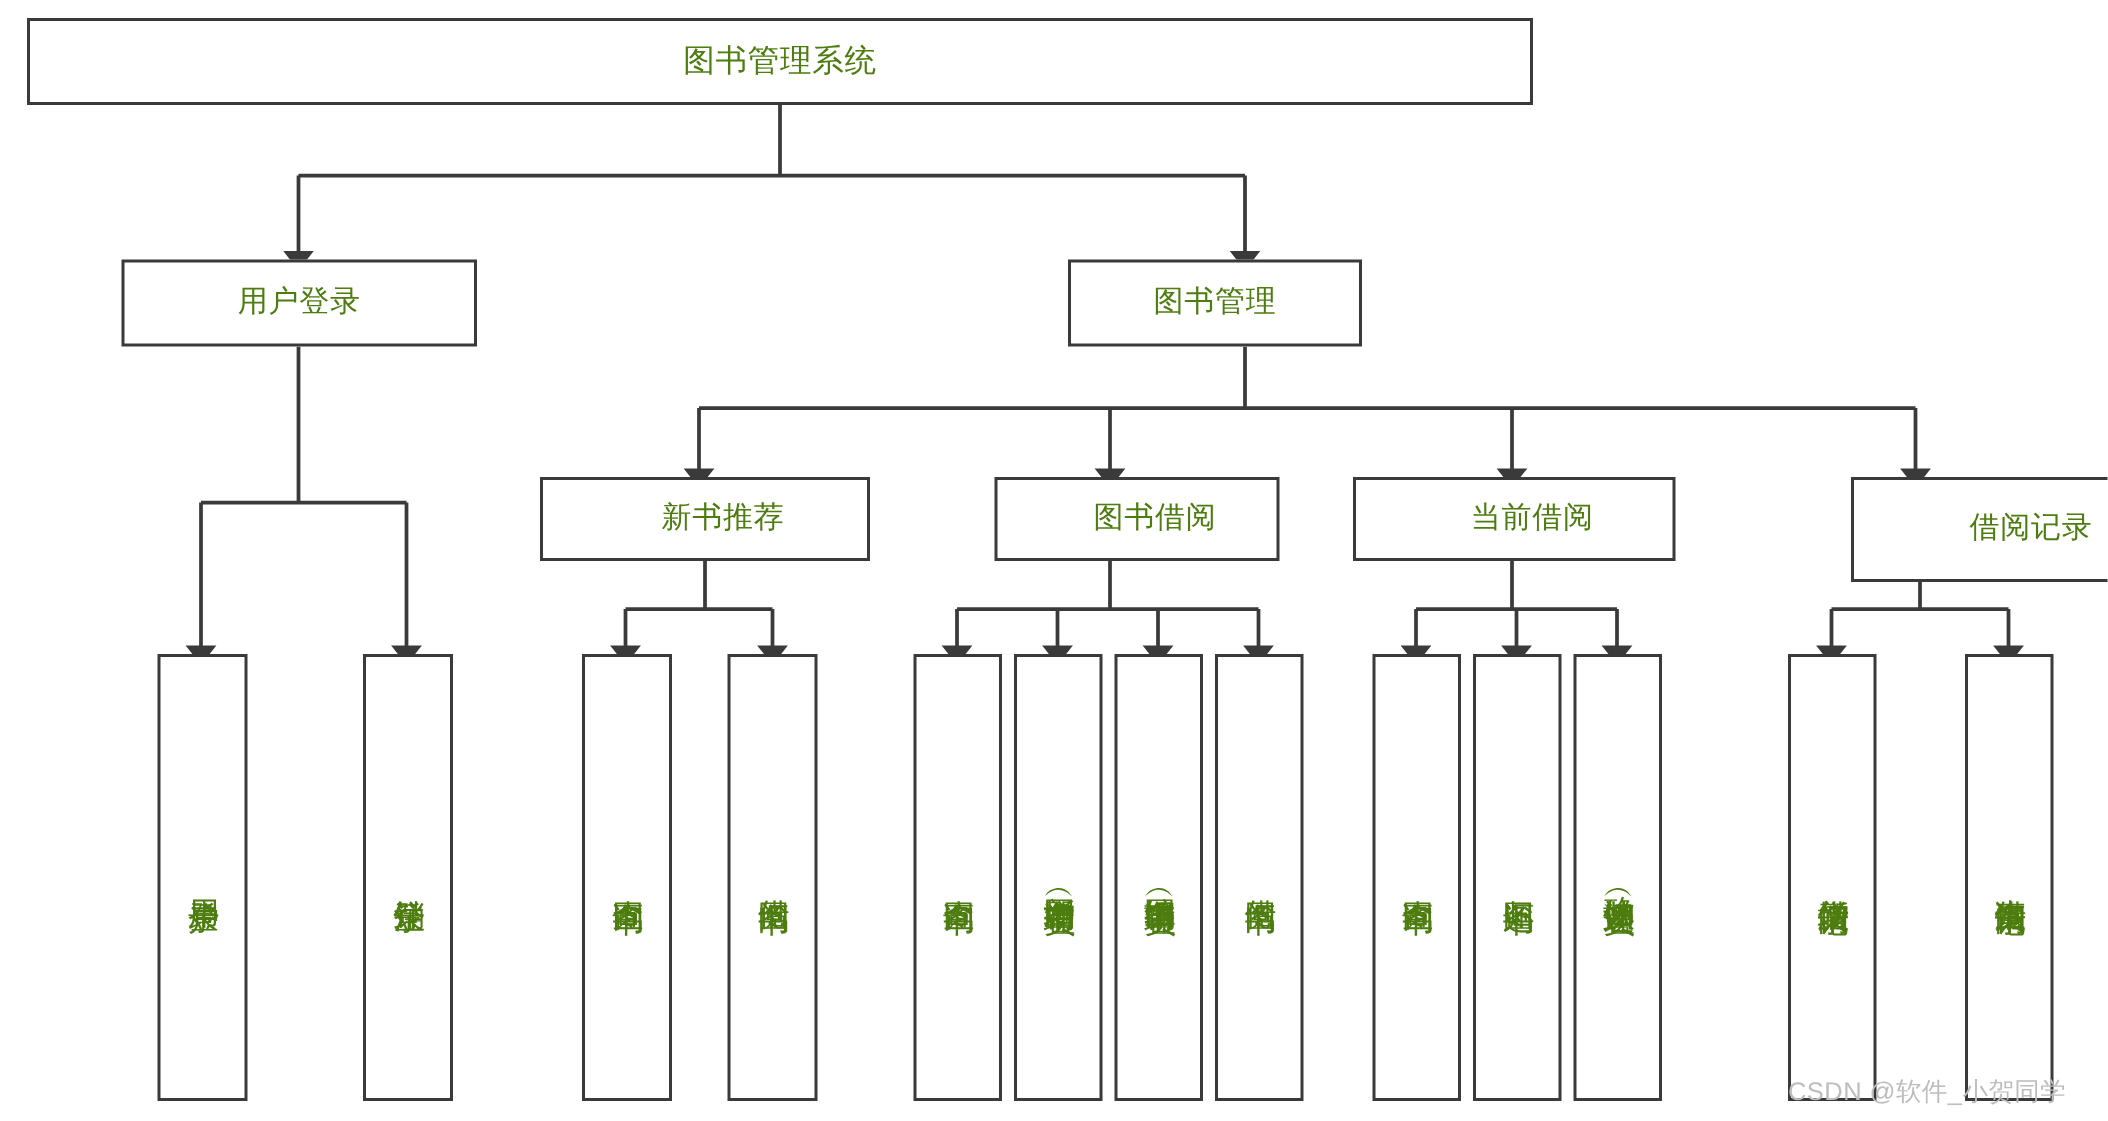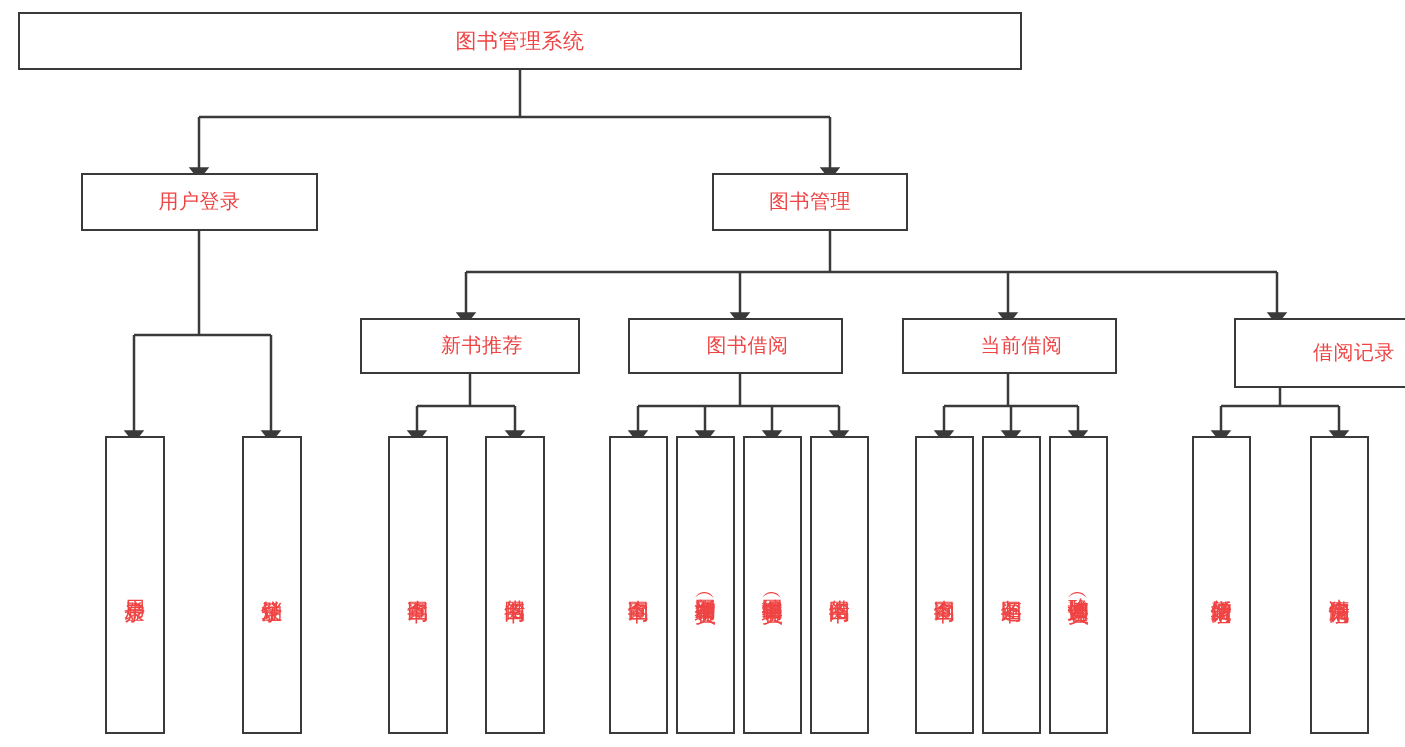--- a/index.html
+++ b/index.html
@@ -31,21 +31,21 @@
     position: absolute;
     box-sizing: border-box;
     background: #ffffff;
     border: 2.5px solid #3a3a3a;
     display: flex;
     align-items: center;
     justify-content: center;
     overflow: hidden;
   }
   .node-label {
-    color: #ef4444;
+    color: #4d7c0f;
     font-family: "Liberation Sans", "DejaVu Sans", sans-serif;
     line-height: 1.18;
     text-align: right;
     white-space: nowrap;
     letter-spacing: 0.5px;
   }
   .node-root .node-label {
     font-size: 21px;
   }
   .node-level2 .node-label {
@@ -132,21 +132,21 @@
       </div>
       <div class="node-box node-level2" style="left: 81px; top: 173px; width: 237px; height: 58px;">
         <span class="node-label">用户登录</span>
       </div>
       <div class="node-box node-level2" style="left: 712px; top: 173px; width: 196px; height: 58px;">
         <span class="node-label">图书管理</span>
       </div>
       <div class="node-box node-level3" style="left: 360px; top: 318px; width: 220px; height: 56px;">
         <span class="node-label">新书推荐</span>
       </div>
-      <div class="node-box node-level3" style="left: 628px; top: 318px; width: 215px; height: 56px;">
+      <div class="node-box node-level3" style="left: 663px; top: 318px; width: 190px; height: 56px;">
         <span class="node-label">图书借阅</span>
       </div>
       <div class="node-box node-level3" style="left: 902px; top: 318px; width: 215px; height: 56px;">
         <span class="node-label">当前借阅</span>
       </div>
       <div class="node-box node-level3" style="left: 1234px; top: 318px; width: 216px; height: 70px;">
         <span class="node-label">借阅记录</span>
       </div>
       <div class="node-box node-leaf" style="left: 105px; top: 436px; width: 60px; height: 298px;">
         <span class="node-label">用户登录</span>
@@ -182,14 +182,15 @@
         <span class="node-label">确认归还（管理员）</span>
       </div>
       <div class="node-box node-leaf" style="left: 1192px; top: 436px; width: 59px; height: 298px;">
         <span class="node-label">新增借阅记录</span>
       </div>
       <div class="node-box node-leaf" style="left: 1310px; top: 436px; width: 59px; height: 298px;">
         <span class="node-label">查询借阅记录</span>
       </div>
     </div>
 
+  <div class="watermark" style="left: 1192px; top: 716px;">CSDN @软件_小贺同学</div>
 
 </div>
 
 </body></html>

